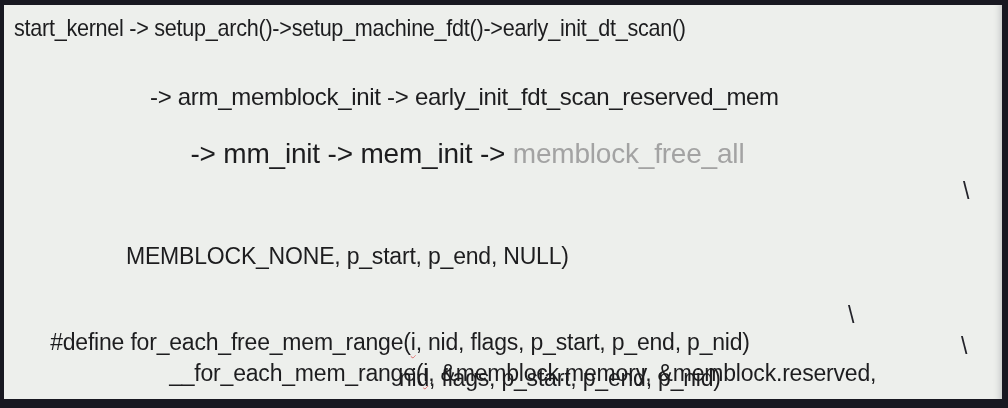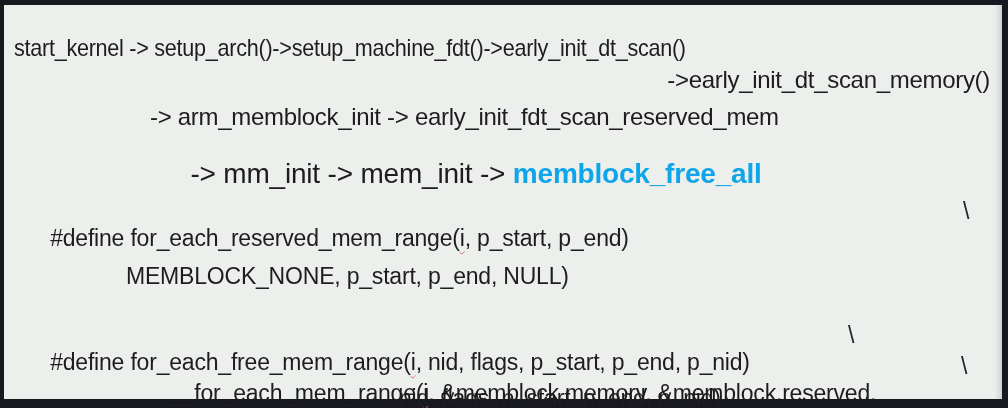--- a/index.html
+++ b/index.html
@@ -10,62 +10,58 @@
     background: #181821;
     overflow: hidden;
     font-family: "Liberation Sans", sans-serif;
   }
   .paper {
     position: absolute;
     left: 4px; top: 5px; right: 6px; bottom: 9px;
     background: #edefec;
     box-shadow: inset -10px 0 6px -8px rgba(120,124,130,.35);
   }
-  .stage { position: absolute; inset: 0; margin-top: 20px; }
+  .stage { position: absolute; inset: 0; }
   .line {
     position: absolute;
     white-space: pre;
     color: #1d1d1f;
     line-height: 1.1;
   }
   .chain  { font-size: 24px; letter-spacing: -0.3px; }
   .chain-lg { font-size: 28px; letter-spacing: -0.2px; }
   .code   { font-size: 23px; letter-spacing: -0.2px; }
   .squeeze { transform: scaleX(0.90); transform-origin: 0 0; }
-  .blue { color: #0ea5e9; font-weight: bold; }
+  .blue { color: #a3a3a3; }
   .sq {
     text-decoration: underline;
     text-decoration-style: wavy;
     text-decoration-color: #da6a6a;
     text-decoration-thickness: 1px;
     text-underline-offset: 4px;
   }
   .cont { color: #23232a; }
 </style>
 </head>
 <body>
 
 <div class="canvas">
   <div class="paper"></div>
 
   <div class="stage">
 
     <div class="line chain squeeze" style="left:14px; top:15px;">start_kernel -&gt; setup_arch()-&gt;setup_machine_fdt()-&gt;early_init_dt_scan()</div>
 
-    <div class="line chain" style="right:18px; top:47px;">-&gt;early_init_dt_scan_memory()</div>
 
     <div class="line chain" style="left:150px; top:84px;text-align:right;">-&gt; arm_memblock_init -&gt; early_init_fdt_scan_reserved_mem</div>
 
     <div class="line chain-lg" style="left:145px; top:108px;">
       <span>-&gt; mm_init -&gt; mem_init -&gt; </span><span class="blue">memblock_free_all</span>
     </div>
 
-    <div class="line code" style="left:13px; top:181px;">
-      <span>#define for_each_reserved_mem_range(</span><span class="sq">i</span><span>, p_start, p_end)</span>
-    </div>
     <div class="line code cont" style="left:963px; top:179px;">\</div>
 
 
     <div class="line code" style="left:13px; top:305px;">
       <span>#define for_each_free_mem_range(</span><span class="sq">i</span><span>, nid, flags, p_start, p_end, p_nid)</span>
     </div>
 
     <div class="line code" style="left:126px; top:244px;">MEMBLOCK_NONE, p_start, p_end, NULL)</div>
     <div class="line code cont" style="left:848px; top:303px;">\</div>
 

